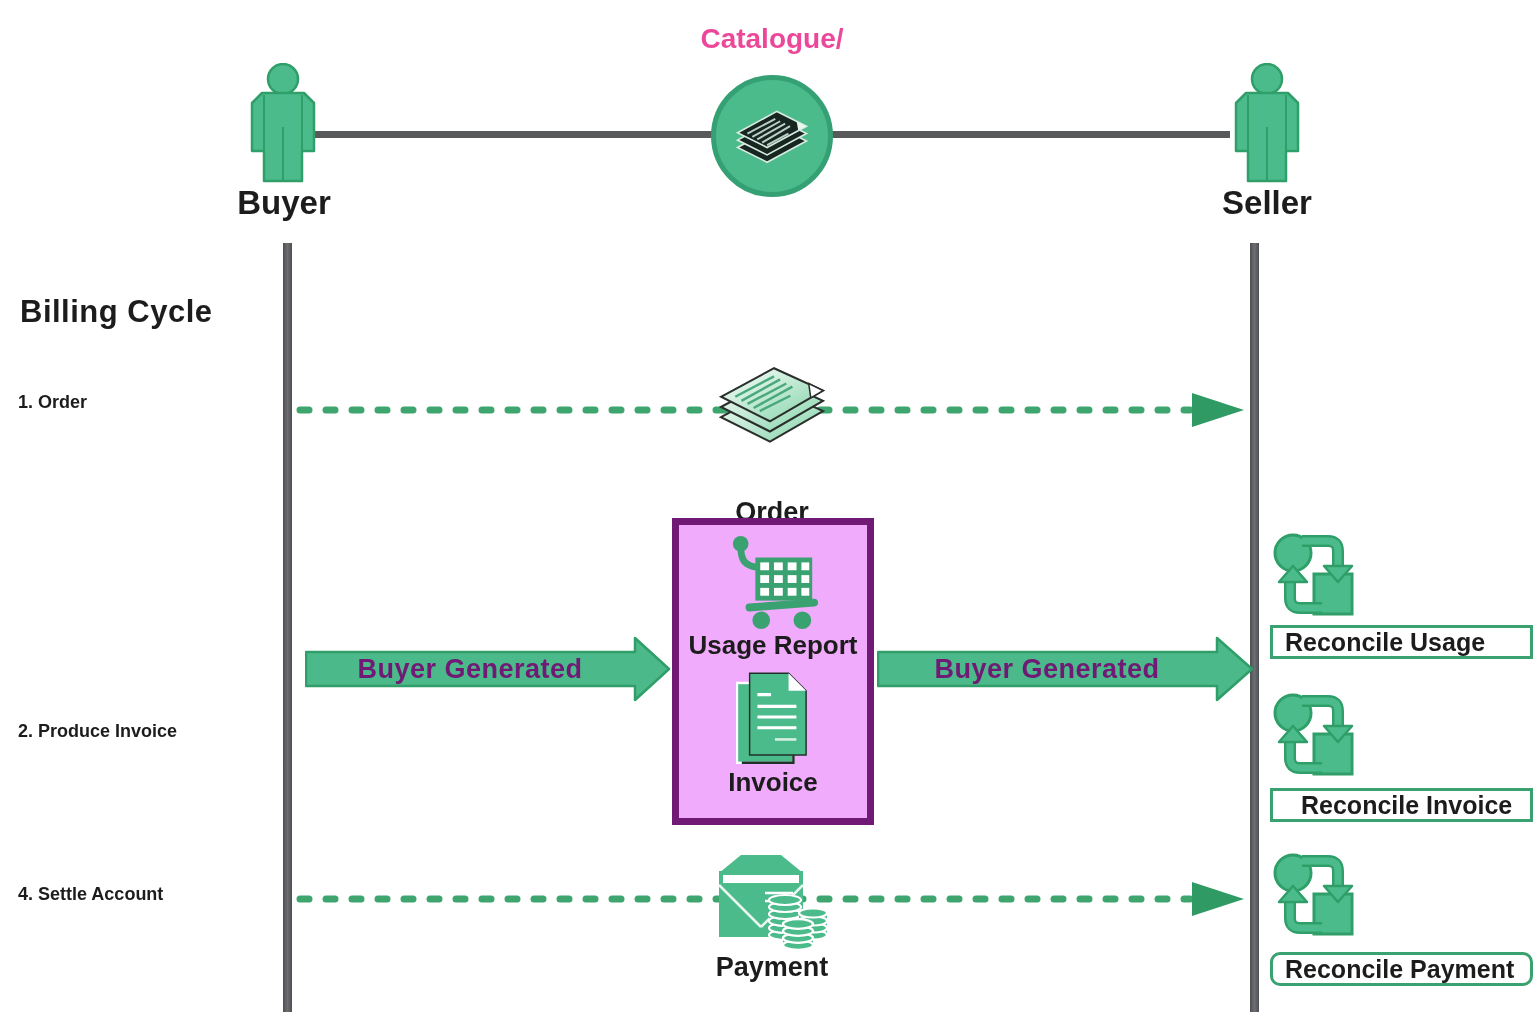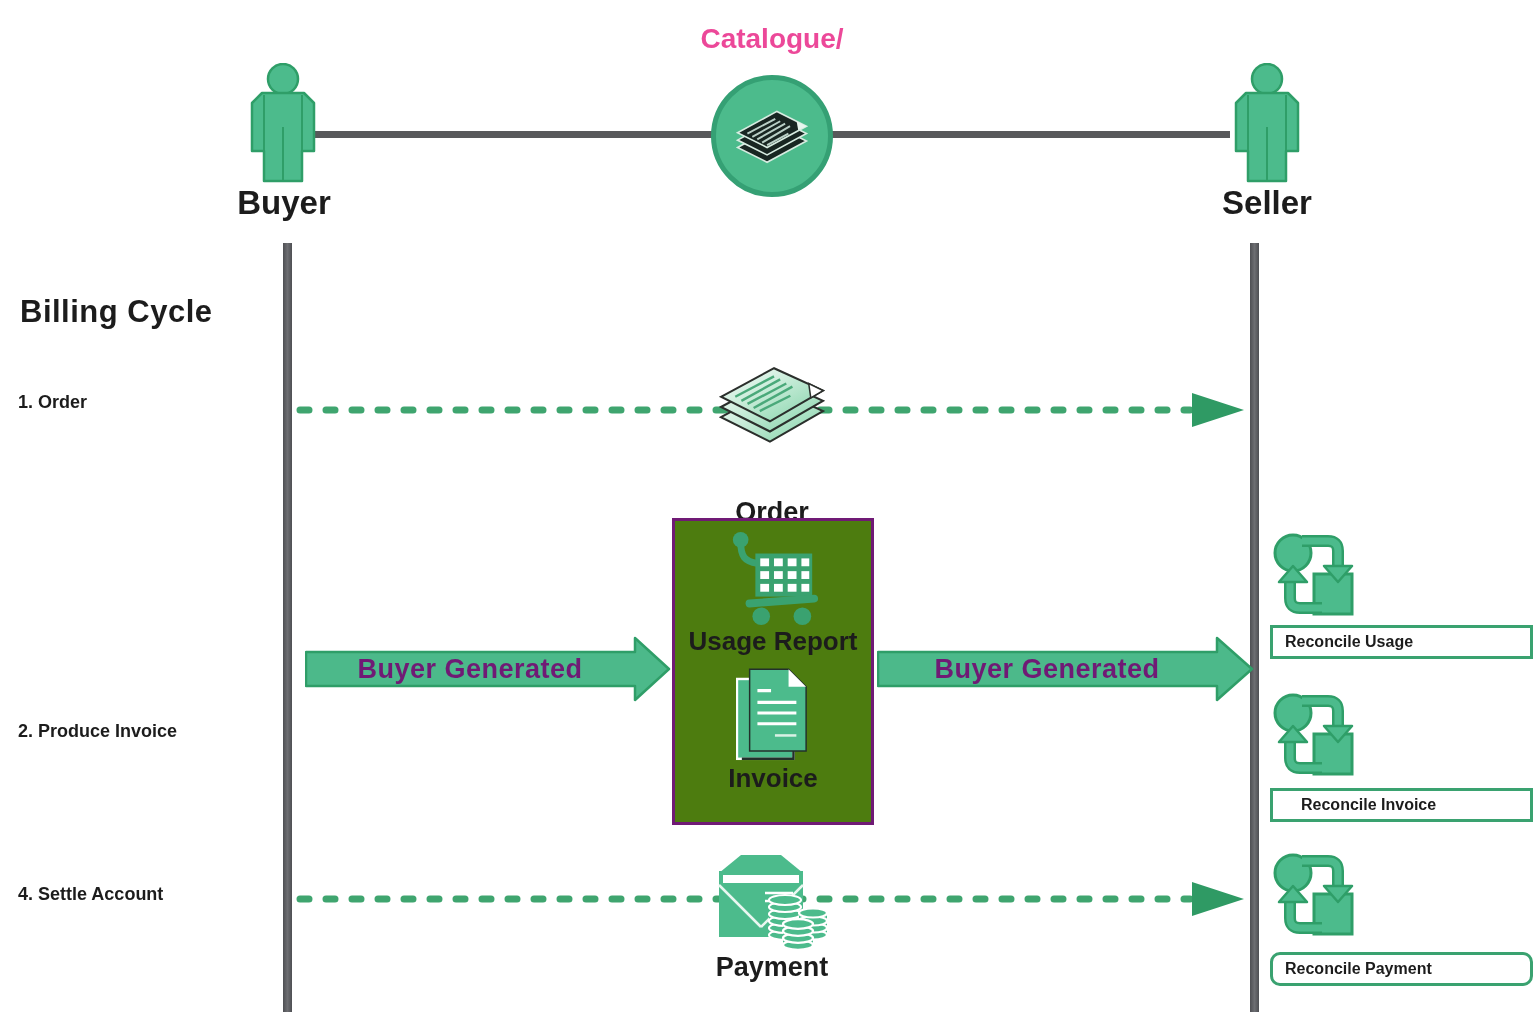--- a/index.html
+++ b/index.html
@@ -30,37 +30,37 @@
   .step-label{left:18px;font-size:18px;font-weight:700;}
   .step-1{top:392px;} .step-2{top:558px;} .step-3{top:721px;} .step-4{top:884px;}
   
   .dashed-arrow{left:292px;width:958px;height:42px;}
   .dash-row-1{top:389px;} .dash-row-4{top:878px;}
   
   .order-icon{left:708px;top:358px;width:128px;height:100px;}
   .center-label{width:220px;text-align:center;font-size:27px;font-weight:600;}
   .order-label{left:662px;top:470px;margin-top:27px;}
   
-  .usage-box{left:672px;top:518px;width:202px;height:307px;border:3px solid #701a75;box-sizing:border-box;background:#4d7c0f;}
+  .usage-box{left:672px;top:518px;width:202px;height:307px;border:7px solid #701a75;box-sizing:border-box;background:#f0abfc;}
   .cart-icon{display:block;margin:9px auto 0;width:92px;height:96px;}
   .box-label{text-align:center;font-size:26px;font-weight:600;}
   .invoice-icon{display:block;margin:10px auto 0;width:74px;height:96px;}
   
   .bg-arrow{top:635px;height:68px;}
   .bg-left{left:305px;width:366px;}
   .bg-right{left:877px;width:377px;}
   .bg-text{position:absolute;left:0;top:0;height:68px;display:flex;align-items:center;justify-content:center;
     color:#701a75;font-weight:bold;font-size:27px;letter-spacing:.5px;}
   .bg-left .bg-text{width:330px;}
   .bg-right .bg-text{width:340px;}
   
   .recon-icon{left:1272px;width:84px;height:94px;}
   .recon-icon-1{top:532px;} .recon-icon-2{top:692px;} .recon-icon-3{top:852px;}
   .recon-box{left:1270px;width:263px;height:34px;border:3px solid #3aa270;box-sizing:border-box;
-    display:flex;align-items:center;padding-left:12px;font-size:16px;font-weight:600;background:#fff;}
+    display:flex;align-items:center;padding-left:12px;font-size:25px;font-weight:600;background:#fff;}
   .recon-box-1{top:625px;} .recon-box-2{top:788px;padding-left:28px;} .recon-box-3{top:952px;border-radius:10px;}
   
   .payment-icon{left:712px;top:849px;width:120px;height:102px;}
   .payment-label{left:662px;top:952px;}
 </style>
 </head>
 <body>
 
 <div class="canvas">
 

